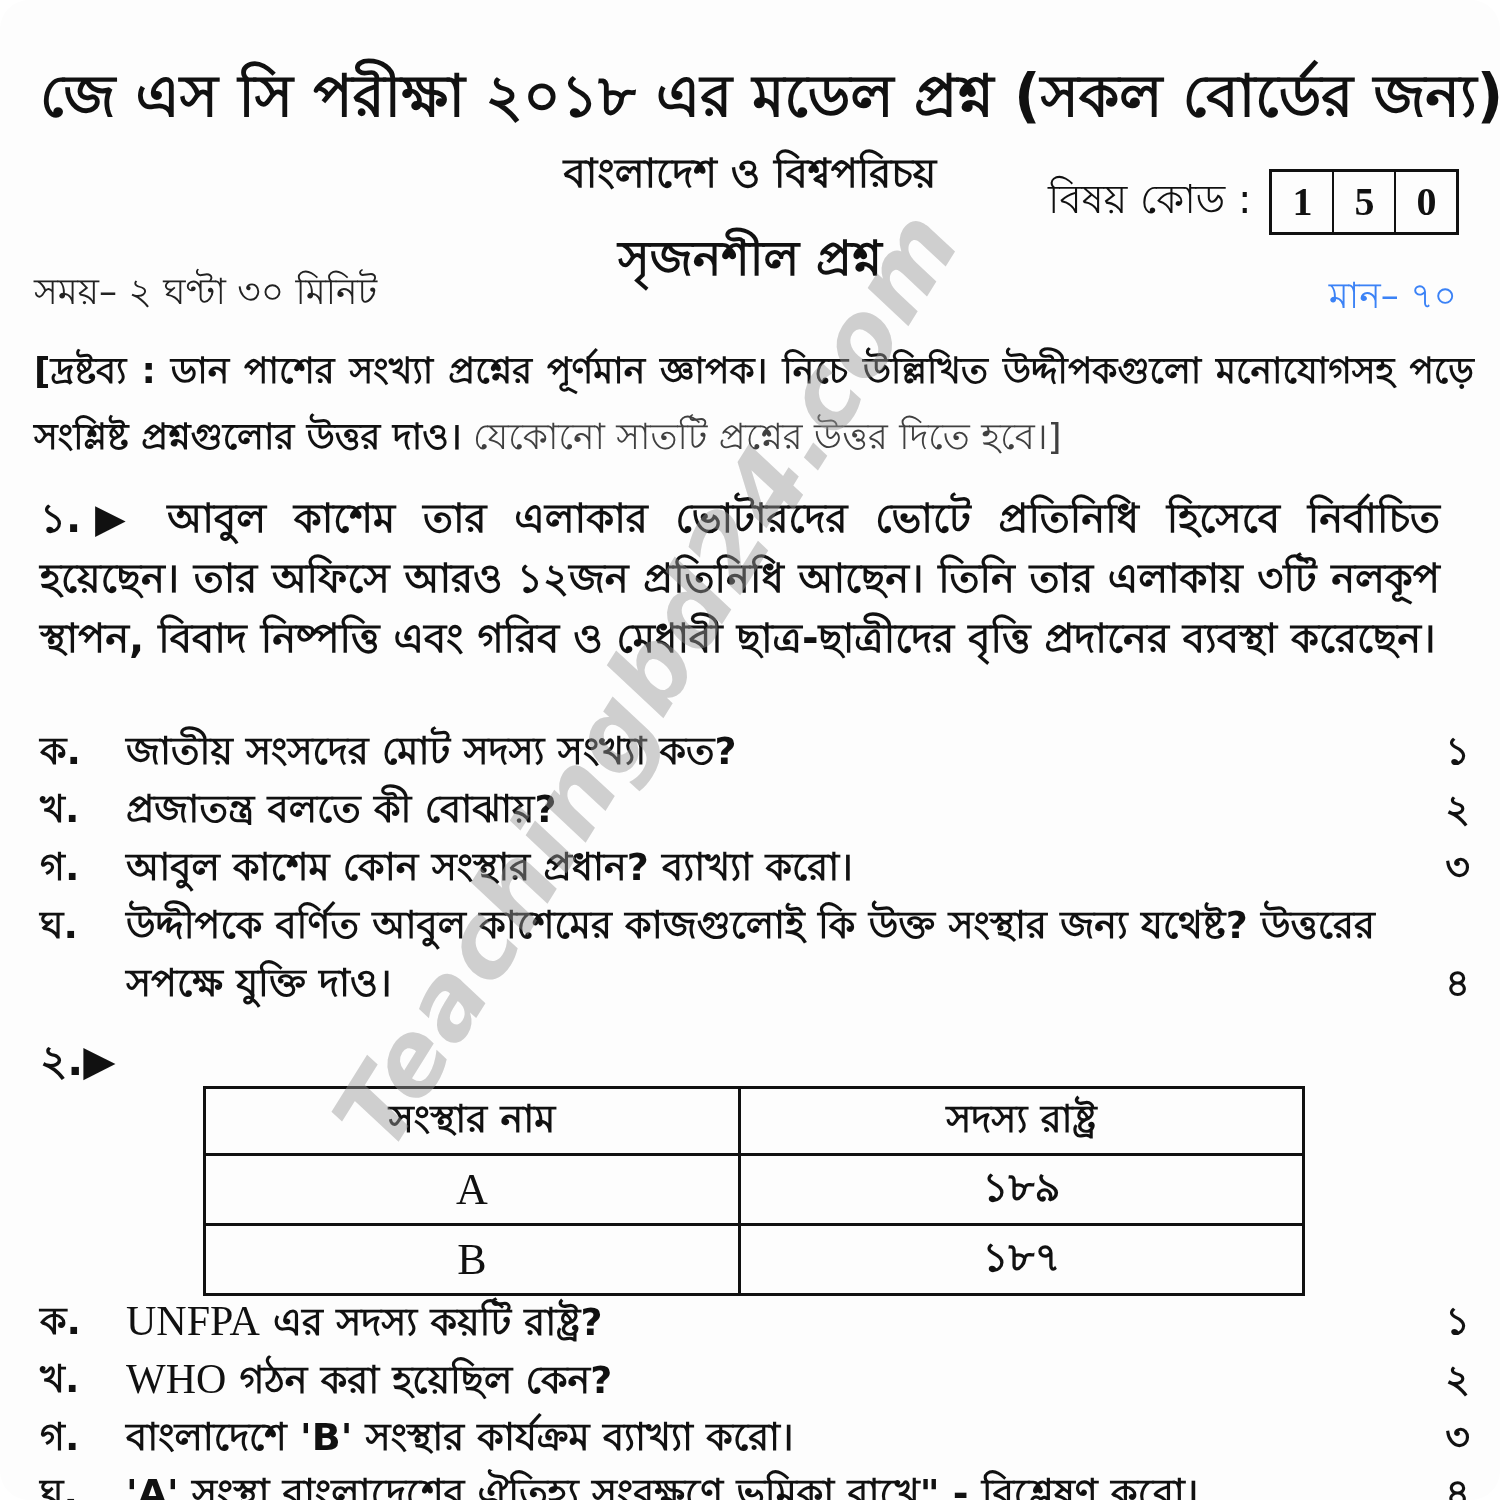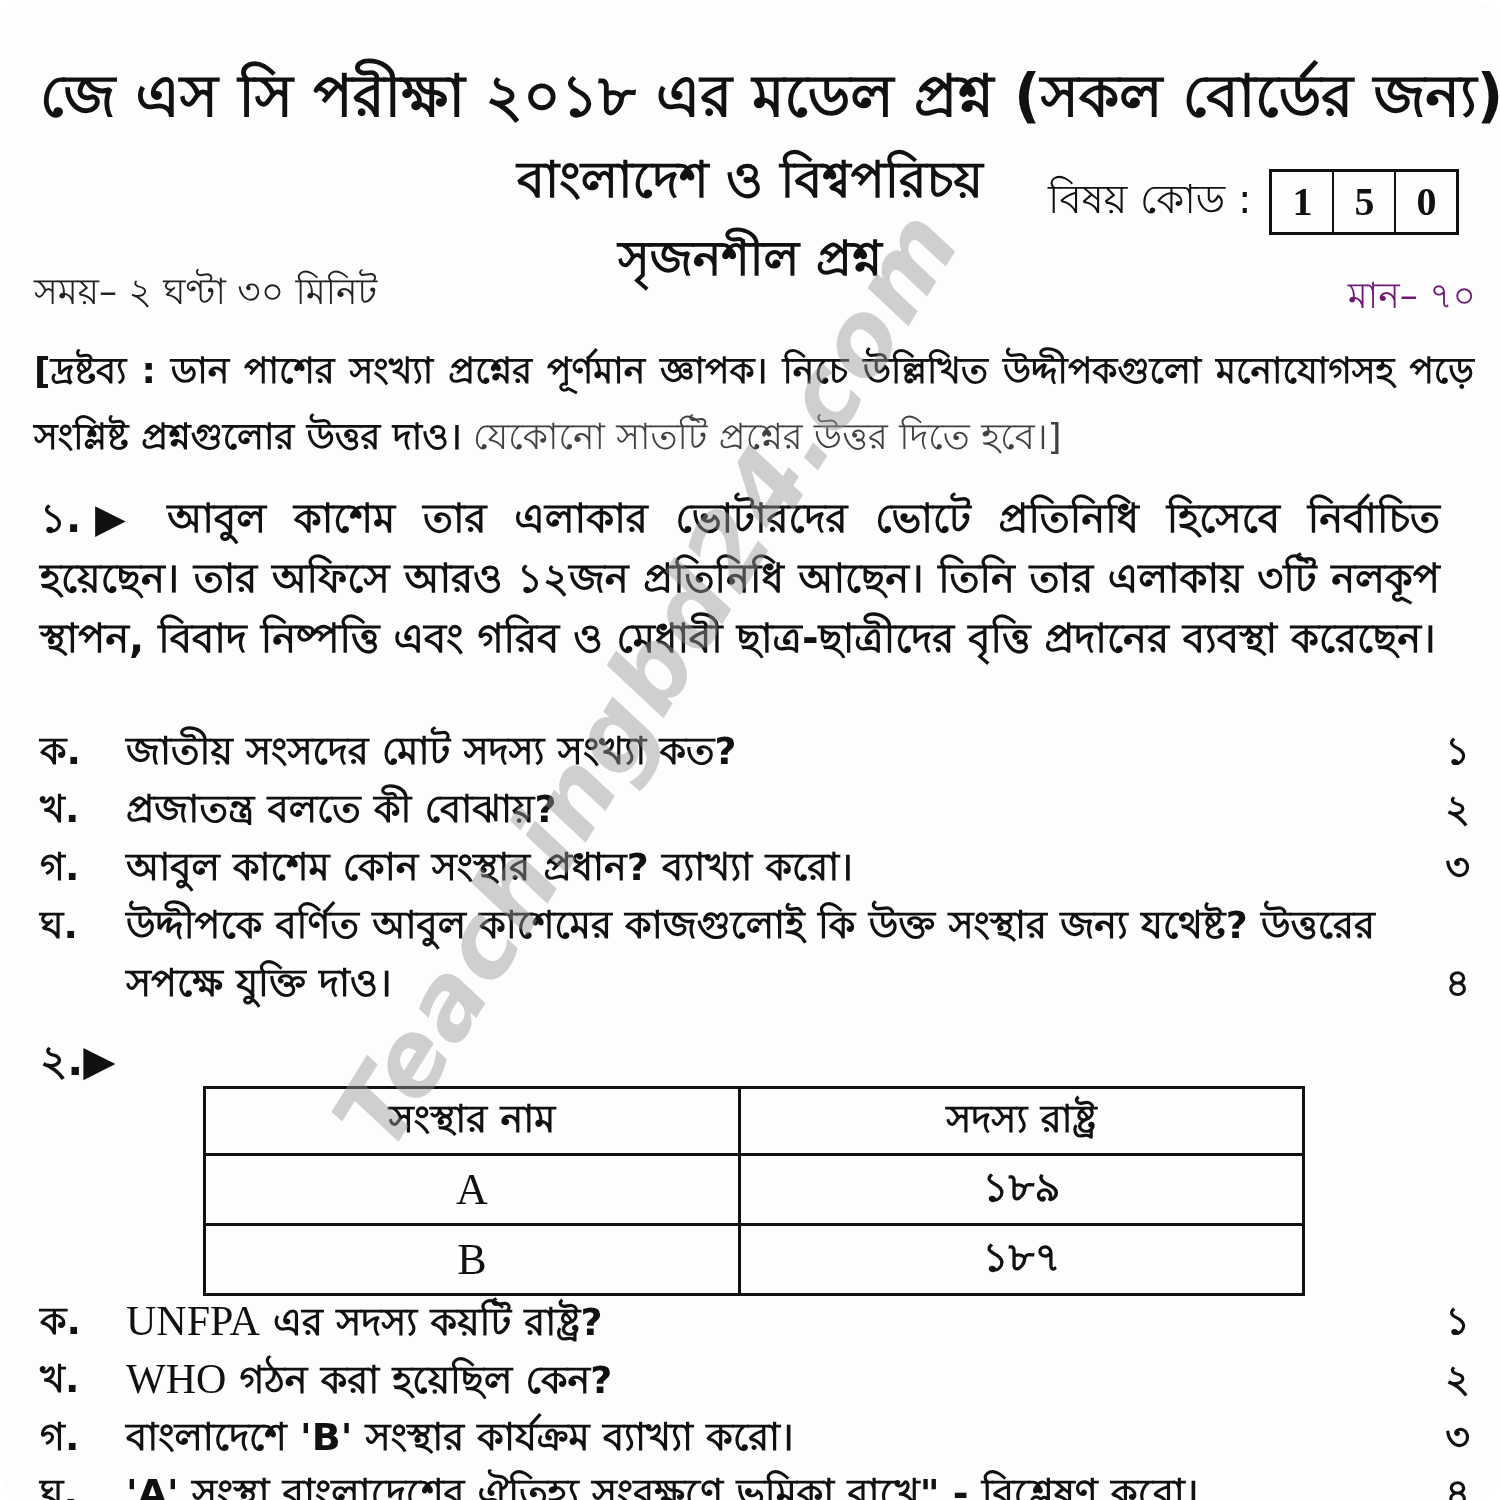--- a/index.html
+++ b/index.html
@@ -23,21 +23,21 @@
     }
     .abs { position: absolute; white-space: nowrap; }
 
     .main-title {
       left: 40px; top: 52px; width: 1430px;
       text-align: center;
       font-size: 58px; font-weight: bold; letter-spacing: 0px;
     }
     .subject-title {
       left: 460px; top: 142px; width: 580px; text-align: center;
-      font-size: 50px; font-weight: bold;
+      font-size: 40px; font-weight: bold;
     }
     .paper-type {
       left: 520px; top: 222px; width: 460px; text-align: center;
       font-size: 48px; font-weight: bold;
     }
     .subject-code {
       left: 1048px; top: 168px;
       display: flex; align-items: center; gap: 18px;
     }
     .subject-code-label { font-size: 40px; font-weight: normal; }
@@ -49,21 +49,21 @@
       display: flex; align-items: center; justify-content: center;
       font-family: "Liberation Serif", serif; font-size: 40px; font-weight: bold;
       border-right: 2px solid #111;
     }
     .code-box:last-child { border-right: none; }
 
     .time-label {
       left: 34px; top: 264px; font-size: 36px; color: #222;
     }
     .marks-label {
-      right: 24px; top: 268px; font-size: 36px; color: #701a75;
+      right: 43px; top: 268px; font-size: 36px; color: #3b82f6;
     }
 
     .note {
       left: 34px; top: 338px; width: 1440px;
       white-space: normal;
       font-size: 36px; font-weight: bold; line-height: 66px;
       text-align: justify;
     }
     .note .light { font-weight: normal; color: #404040; }
 

